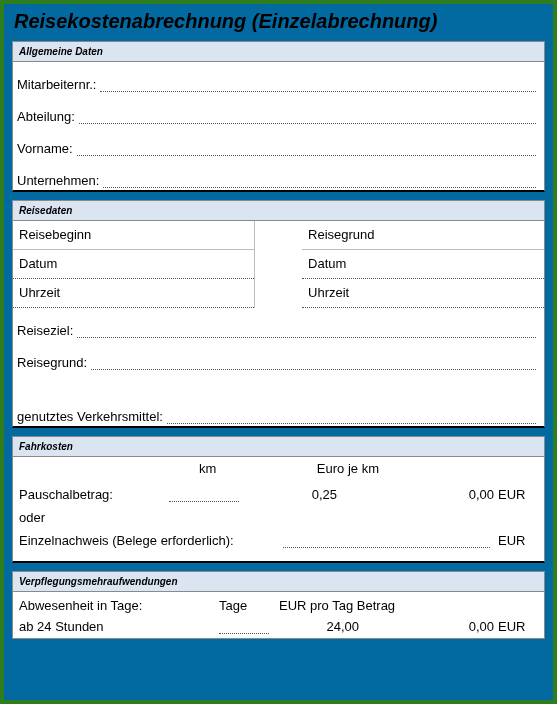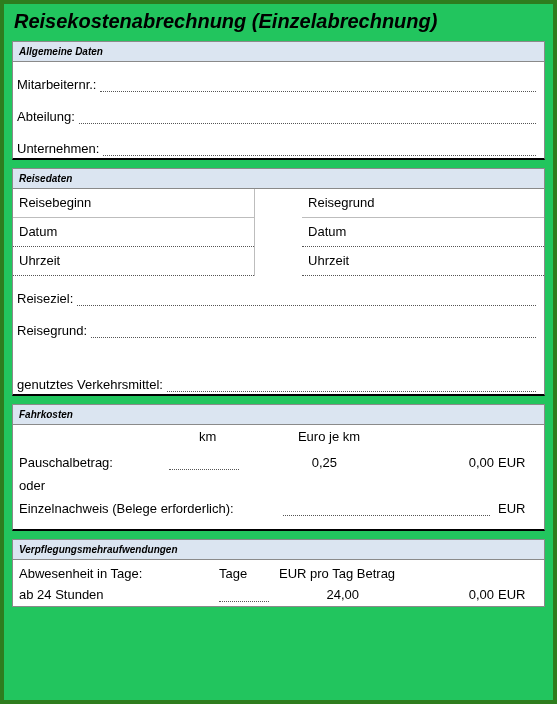--- a/index.html
+++ b/index.html
@@ -6,21 +6,21 @@
     margin: 0;
     padding: 0;
     background: #ffffff;
     font-family: Arial, Helvetica, sans-serif;
   }
   .page {
     box-sizing: border-box;
     width: 557px;
     height: 704px;
     border: 4px solid #2e7d1e;
-    background: #22c55e;
+    background: #0369a1;
     position: relative;
     overflow: hidden;
   }
   .inner {
     padding: 6px 8px 0 8px;
   }
   .title {
     font-size: 20px;
     font-weight: bold;
     font-style: italic;
@@ -100,21 +100,21 @@
     background: #fff;
   }
   
   .fk-head {
     display: flex;
     font-size: 13px;
     padding: 4px 6px 0 6px;
   }
   .fk-head .sp1 { flex: 0 0 180px; }
   .fk-head .sp-km { flex: 0 0 80px; }
-  .fk-head .sp-euro { flex: 0 0 100px; text-align: center; }
+  .fk-head .sp-euro { flex: 0 0 100px; text-align: right; }
   .fk-row {
     display: flex;
     align-items: flex-end;
     font-size: 13px;
     padding: 2px 6px 2px 6px;
     min-height: 24px;
   }
   .fk-row .lbl { flex: 0 0 150px; }
   .fk-row .kmline {
     flex: 0 0 70px;
@@ -188,20 +188,24 @@
     <div class="title">Reisekostenabrechnung (Einzelabrechnung)</div>
 
     <div class="section">
       <div class="section-header">Allgemeine Daten</div>
       <div class="row">
         <span class="label">Mitarbeiternr.:</span>
         <span class="line"></span>
       </div>
       <div class="row">
         <span class="label">Abteilung:</span>
+        <span class="line"></span>
+      </div>
+      <div class="row">
+        <span class="label">Vorname:</span>
         <span class="line"></span>
       </div>
       <div class="row">
         <span class="label">Unternehmen:</span>
         <span class="line"></span>
       </div>
     </div>
 
     <div class="section">
       <div class="section-header">Reisedaten</div>

